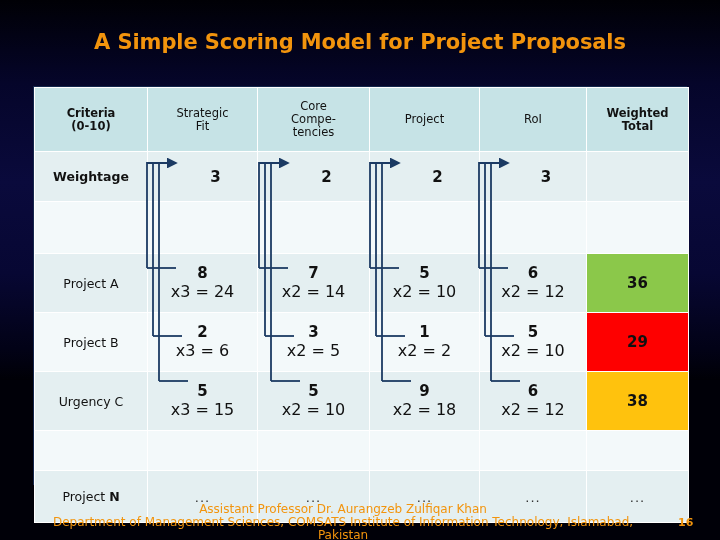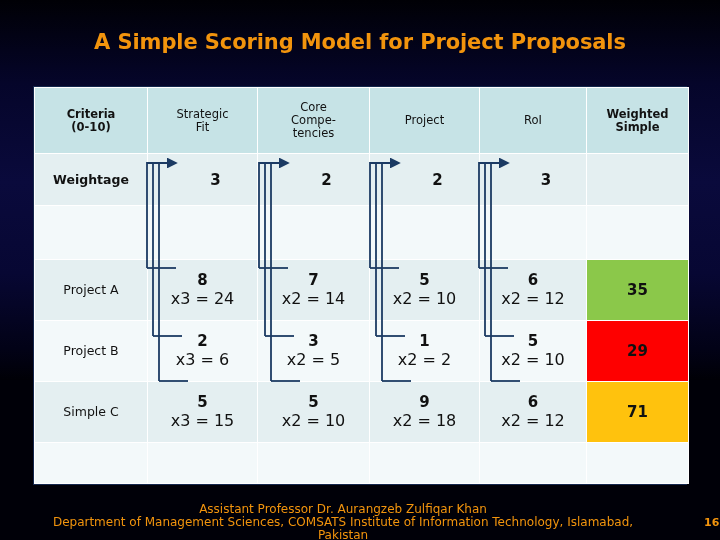--- a/index.html
+++ b/index.html
@@ -71,21 +71,21 @@
 
   
   .footer{
     position:absolute;left:0;top:498px;width:720px;height:42px;
   }
   .footer-text{
     position:absolute;left:43px;top:5px;width:600px;text-align:center;
     color:#F2940D;font-size:12px;font-weight:normal;line-height:13px;
   }
   .page-num{
-    position:absolute;left:704px;top:516px;color:#F2940D;
+    position:absolute;left:678px;top:516px;color:#F2940D;
     font-size:11px;font-weight:bold;
   }
 </style>
 </head>
 <body>
 
 <div id="slide">
 
   <div class="title">A Simple Scoring Model for Project Proposals</div>
 
@@ -112,21 +112,21 @@
           </td>
           <td>
             <div>Core</div>
             <div>Compe-</div>
             <div>tencies</div>
           </td>
           <td>Project</td>
           <td>RoI</td>
           <td class="bold">
             <div>Weighted</div>
-            <div>Simple</div>
+            <div>Total</div>
           </td>
         </tr>
 
         <tr class="rowA" style="height:50px">
           <td class="label bold">Weightage</td>
           <td>
             <div class="wnum">3</div>
           </td>
           <td>
             <div class="wnum">2</div>
@@ -161,21 +161,21 @@
           </td>
           <td>
             <div class="score">5</div>
             <div class="mult">x2 = 10</div>
           </td>
           <td>
             <div class="score">6</div>
             <div class="mult">x2 = 12</div>
           </td>
           <td class="total-green">
-            <div class="totnum">35</div>
+            <div class="totnum">36</div>
           </td>
         </tr>
 
         <tr class="rowB" style="height:44px">
           <td class="label">Project B</td>
           <td>
             <div class="score">2</div>
             <div class="mult">x3 = 6</div>
           </td>
           <td>
@@ -189,51 +189,59 @@
           <td>
             <div class="score">5</div>
             <div class="mult">x2 = 10</div>
           </td>
           <td class="total-red">
             <div class="totnum">29</div>
           </td>
         </tr>
 
         <tr class="rowA" style="height:44px">
-          <td class="label">Simple C</td>
+          <td class="label">Urgency C</td>
           <td>
             <div class="score">5</div>
             <div class="mult">x3 = 15</div>
           </td>
           <td>
             <div class="score">5</div>
             <div class="mult">x2 = 10</div>
           </td>
           <td>
             <div class="score">9</div>
             <div class="mult">x2 = 18</div>
           </td>
           <td>
             <div class="score">6</div>
             <div class="mult">x2 = 12</div>
           </td>
           <td class="total-amber">
-            <div class="totnum">71</div>
+            <div class="totnum">38</div>
           </td>
         </tr>
 
         <tr class="rowB" style="height:40px">
           <td></td>
           <td></td>
           <td></td>
           <td></td>
           <td></td>
           <td></td>
         </tr>
 
+        <tr class="rowA" style="height:52px">
+          <td class="label"><span>Project </span><span class="nbold">N</span></td>
+          <td><span class="dots">...</span></td>
+          <td><span class="dots">...</span></td>
+          <td><span class="dots">...</span></td>
+          <td><span class="dots">...</span></td>
+          <td><span class="dots">...</span></td>
+        </tr>
 
       </tbody>
     </table>
   </div>
 
   <svg class="bracket-layer" width="654" height="399" viewBox="0 0 654 399">
     <defs>
       <marker id="arrhead" markerWidth="6" markerHeight="6" refX="5" refY="3" orient="auto">
         <path d="M0,0 L6,3 L0,6 z" fill="#1b3a63"></path>
       </marker>

